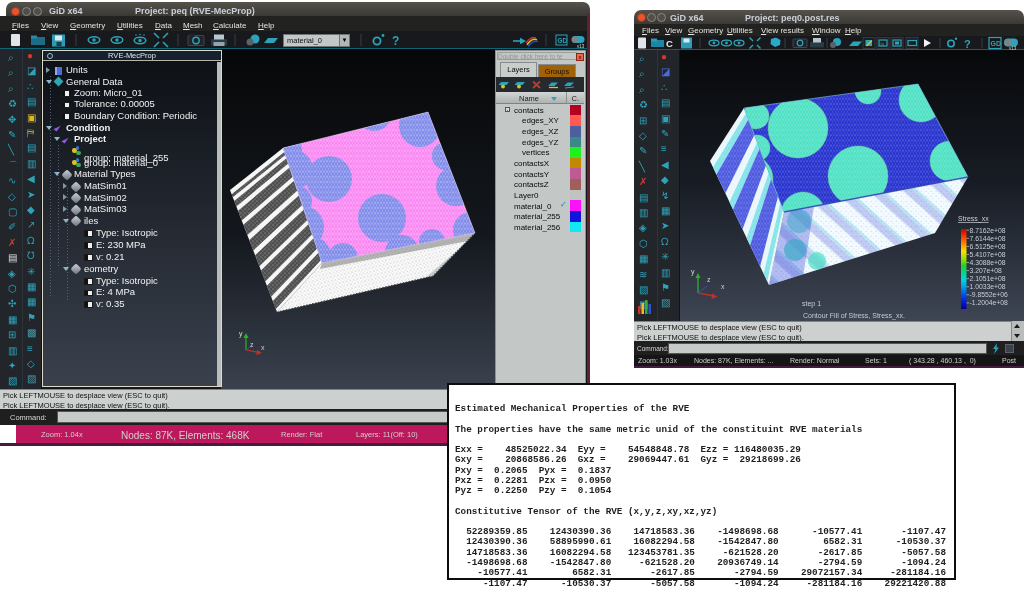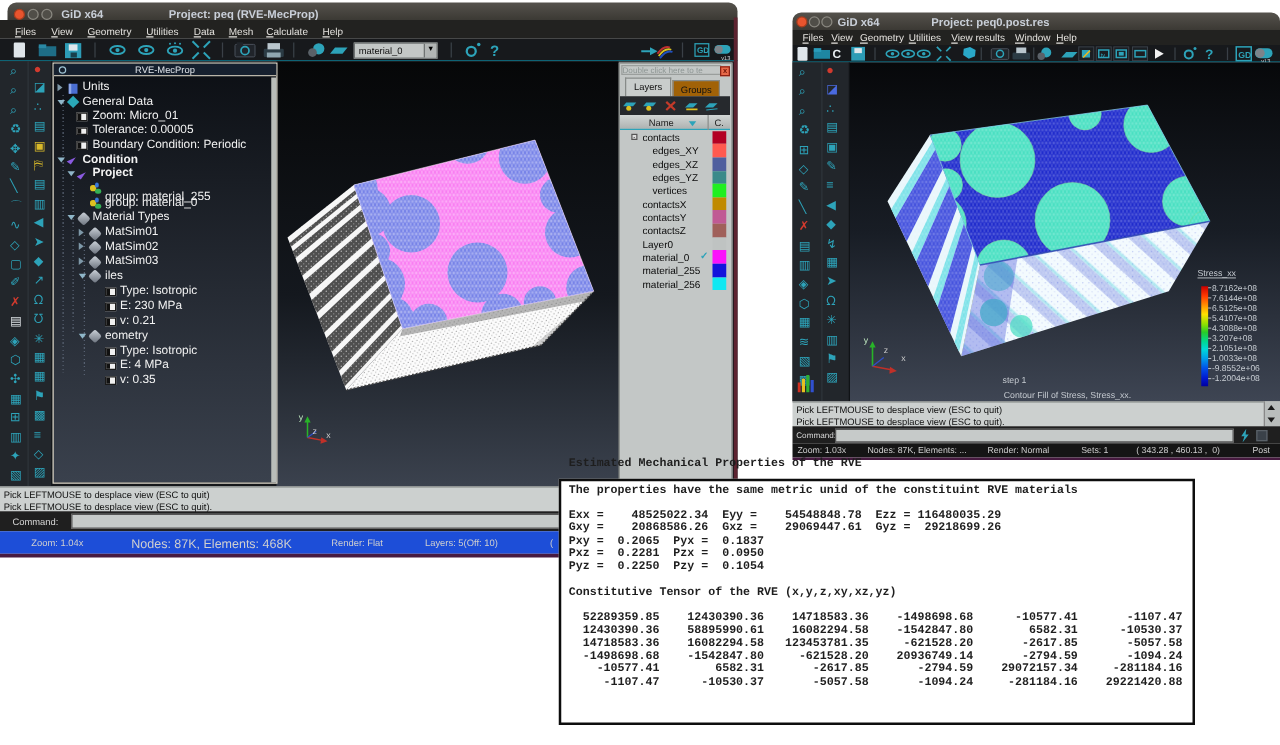--- a/index.html
+++ b/index.html
@@ -328,25 +328,25 @@
 <div class="a" style="left:560px;top:200.3px;color:#2da3b9;font-size:8px;font-weight:bold">✓</div>
 <div class="ltxt" style="left:514px;top:212.1px">material_255</div>
 <div class="a" style="left:570px;top:210.9px;width:11px;height:10.63px;background:#1313dc"></div>
 <div class="ltxt" style="left:514px;top:222.7px">material_256</div>
 <div class="a" style="left:570px;top:221.5px;width:11px;height:10.63px;background:#10e8f2"></div>
 <div class="pick" style="left:0;top:389px;width:590px;height:20px">Pick LEFTMOUSE to desplace view (ESC to quit)
 Pick LEFTMOUSE to desplace view (ESC to quit).</div>
 <div class="a" style="left:0;top:409px;width:590px;height:16px;background:#1f1f1f"></div>
 <div class="a" style="left:10px;top:413px;font-size:7.5px;color:#d6d6d6">Command:</div>
 <div class="a" style="left:57px;top:411px;width:526px;height:12px;background:#c6cac9;border:1px solid #555"></div>
-<div class="a" style="left:0;top:425px;width:590px;height:18px;background:#1d4ed8">
+<div class="a" style="left:16px;top:425px;width:590px;height:18px;background:#be185d">
 <span class="a" style="left:25px;top:5px;font-size:7.5px;color:#cfcfcf;white-space:pre">Zoom: 1.04x</span>
 <span class="a" style="left:105px;top:5px;font-size:10px;color:#cfcfcf;white-space:pre">Nodes: 87K, Elements: 468K</span>
 <span class="a" style="left:265px;top:5px;font-size:7.5px;color:#cfcfcf;white-space:pre">Render: Flat</span>
-<span class="a" style="left:340px;top:5px;font-size:7.5px;color:#cfcfcf;white-space:pre">Layers: 5(Off: 10)</span>
+<span class="a" style="left:340px;top:5px;font-size:7.5px;color:#cfcfcf;white-space:pre">Layers: 11(Off: 10)</span>
 <span class="a" style="left:440px;top:5px;font-size:7.5px;color:#cfcfcf;white-space:pre">(</span>
 </div>
 <div class="a" style="left:0;top:443px;width:590px;height:3px;background:#471a40"></div>
 <div class="a" style="left:587px;top:14px;width:3px;height:432px;background:#5d2330"></div>
 <div class="a" style="left:634px;top:10px;width:390px;height:14px;background:linear-gradient(#55524c,#3b3934);border-radius:7px 7px 0 0"></div>
 <div class="a" style="left:636.5px;top:12.5px;width:9px;height:9px;border-radius:50%;background:#e8542e;border:1px solid #a33c1e"></div>
 <div class="a" style="left:647.0px;top:12.5px;width:9px;height:9px;border-radius:50%;background:#504e48;border:1px solid #8a8880"></div>
 <div class="a" style="left:657.0px;top:12.5px;width:9px;height:9px;border-radius:50%;background:#504e48;border:1px solid #8a8880"></div>
 <div class="ttxt" style="left:670px;top:13px">GiD x64</div>
 <div class="ttxt" style="left:745px;top:13px">Project: peq0.post.res</div>
@@ -579,21 +579,21 @@
 <div class="a" style="left:1005px;top:344px;width:9px;height:9px;background:#3a4149;border:1px solid #5a6168"></div>
 <div class="a" style="left:634px;top:355px;width:390px;height:11px;background:#151515"></div>
 <span class="a" style="left:638px;top:357px;font-size:7px;color:#cfcfcf;white-space:pre">Zoom: 1.03x</span>
 <span class="a" style="left:694px;top:357px;font-size:7px;color:#cfcfcf;white-space:pre">Nodes: 87K, Elements: ...</span>
 <span class="a" style="left:790px;top:357px;font-size:7px;color:#cfcfcf;white-space:pre">Render: Normal</span>
 <span class="a" style="left:865px;top:357px;font-size:7px;color:#cfcfcf;white-space:pre">Sets: 1</span>
 <span class="a" style="left:909px;top:357px;font-size:7px;color:#cfcfcf;white-space:pre">( 343.28 , 460.13 ,  0)</span>
 <span class="a" style="left:1002px;top:357px;font-size:7px;color:#cfcfcf;white-space:pre">Post</span>
 <div class="a" style="left:634px;top:366px;width:390px;height:2px;background:#471a40"></div>
 <div class="a" style="left:447px;top:383px;width:509px;height:197px;background:#fff;border:2px solid #0d0d0d"></div>
-<pre class="mx" style="left:455px;top:366px">Estimated Mechanical Properties of the RVE
+<pre class="mx" style="left:455px;top:404px">Estimated Mechanical Properties of the RVE
 
 The properties have the same metric unid of the constituint RVE materials
 
 Exx =    48525022.34  Eyy =    54548848.78  Ezz = 116480035.29
 Gxy =    20868586.26  Gxz =    29069447.61  Gyz =  29218699.26
 Pxy =  0.2065  Pyx =  0.1837
 Pxz =  0.2281  Pzx =  0.0950
 Pyz =  0.2250  Pzy =  0.1054
 
 Constitutive Tensor of the RVE (x,y,z,xy,xz,yz)

